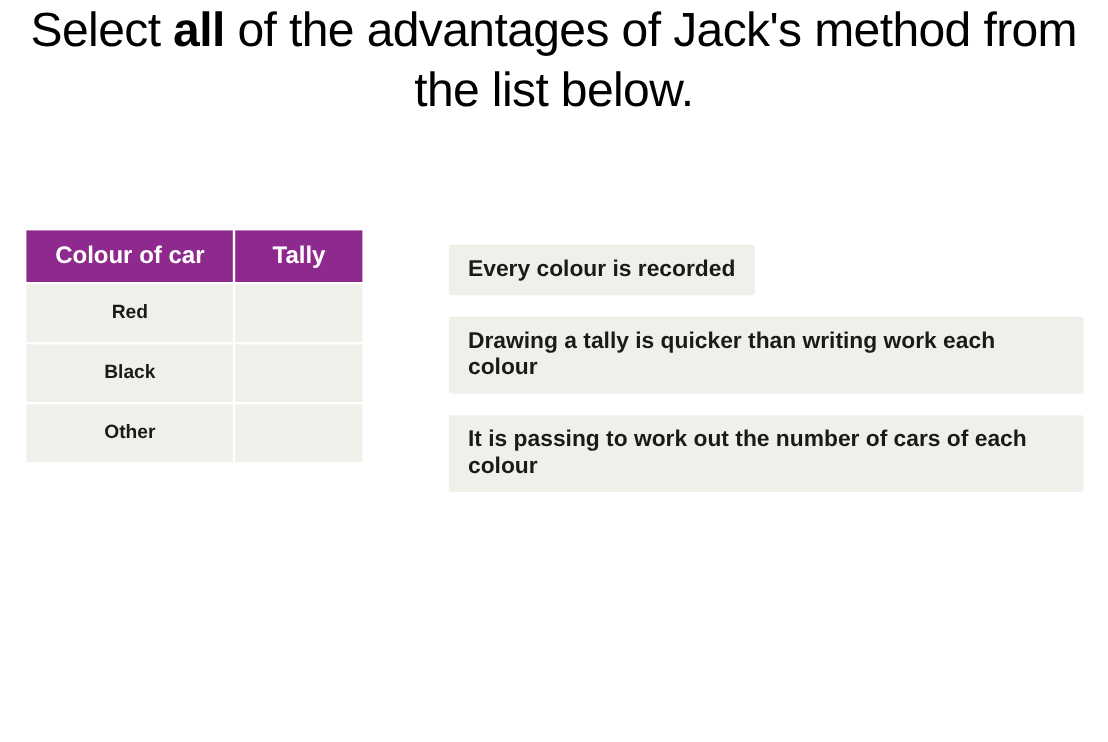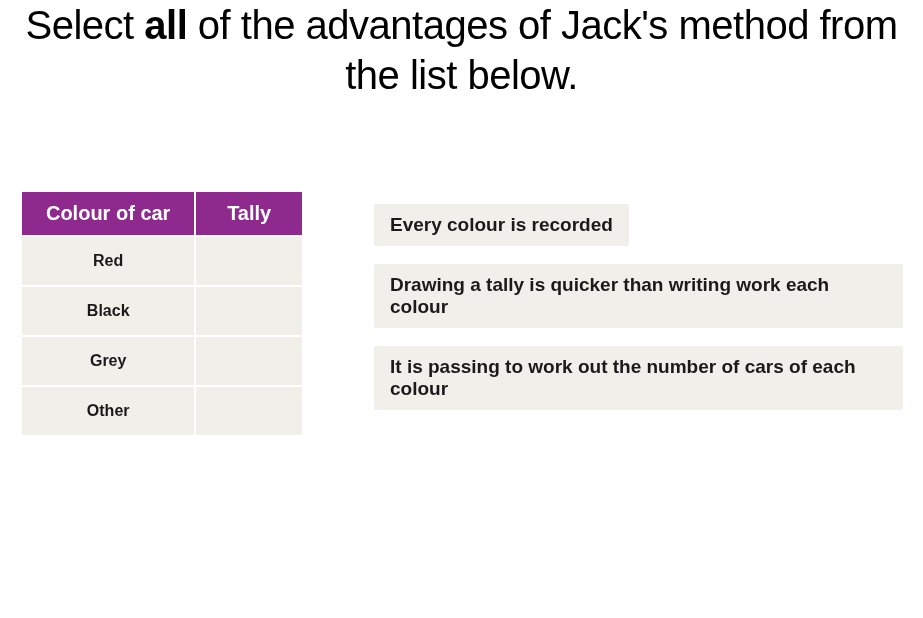--- a/index.html
+++ b/index.html
@@ -98,24 +98,20 @@
         <tbody>
           <tr>
             <td>Red</td>
             <td></td>
           </tr>
           <tr>
             <td>Black</td>
             <td></td>
           </tr>
           <tr>
-            <td>Grey</td>
-            <td></td>
-          </tr>
-          <tr>
             <td>Other</td>
             <td></td>
           </tr>
         </tbody>
       </table>
     </div>
 
     <div class="options">
       <div class="option">Every colour is recorded</div>
       <div class="option">Drawing a tally is quicker than writing work each colour</div>

